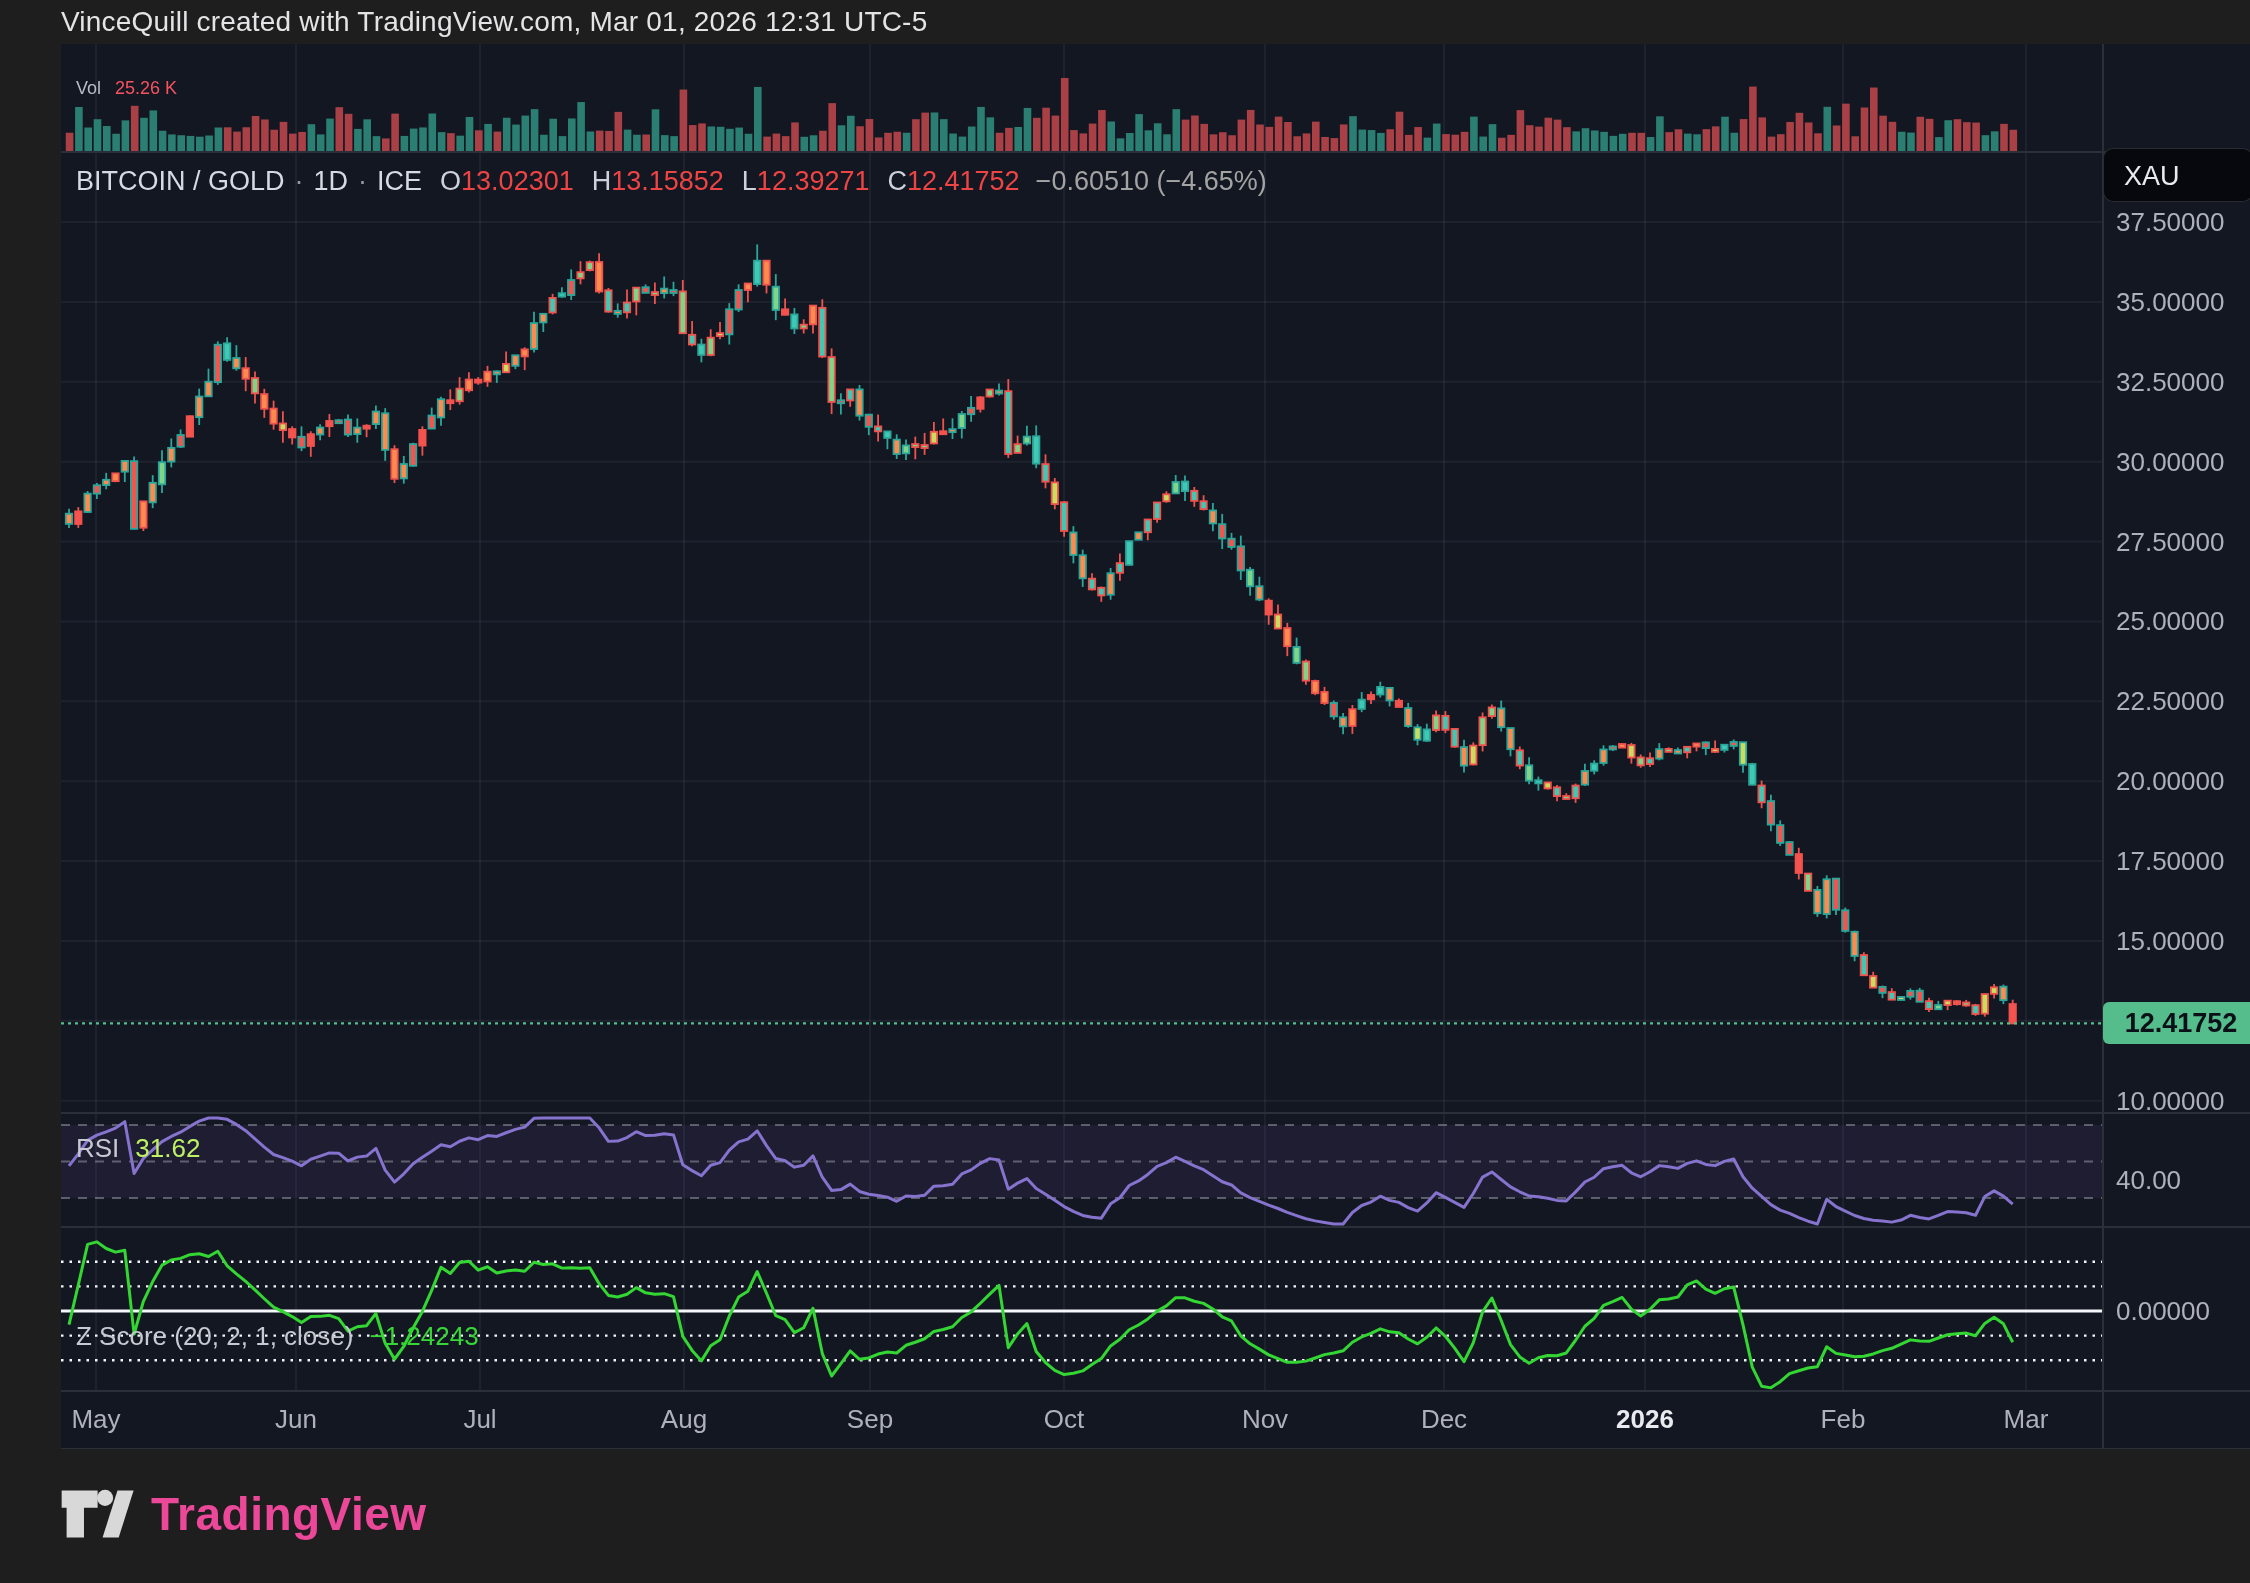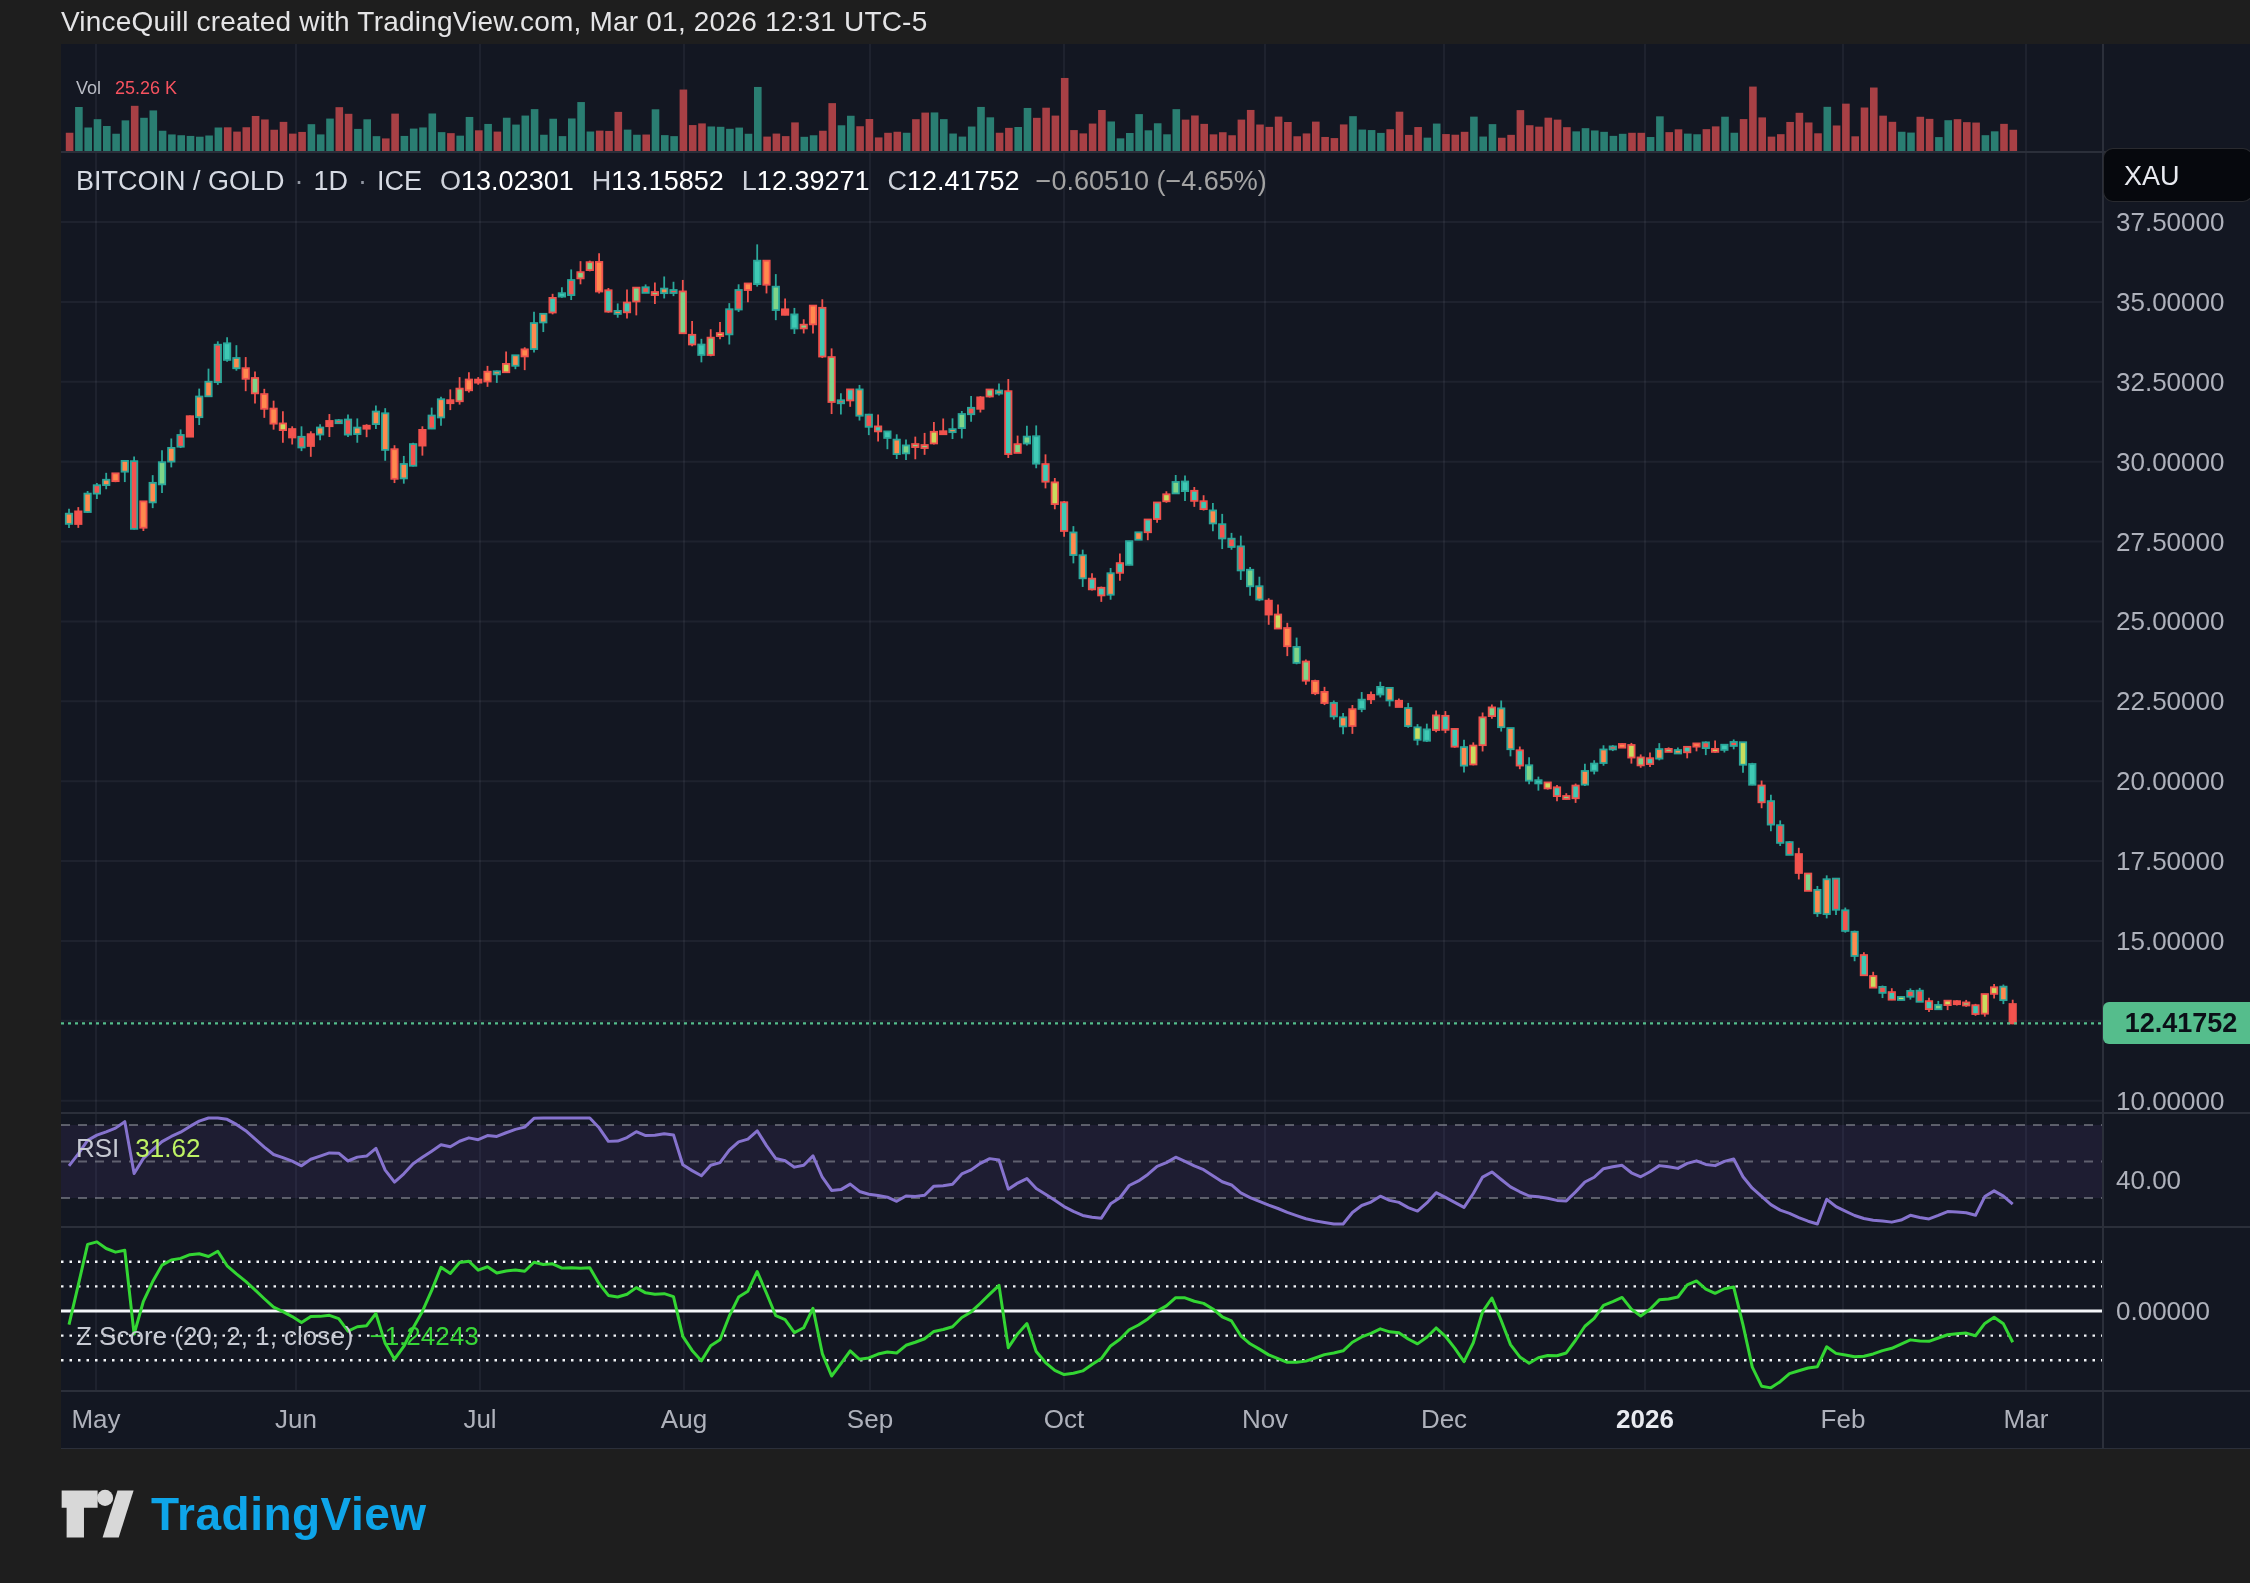--- a/index.html
+++ b/index.html
@@ -9,38 +9,38 @@
     color:#e4e4e6;font-size:28px;font-weight:500;line-height:44px;padding-left:30px;box-sizing:border-box;
     letter-spacing:0.2px;}
   #chart-svg{position:absolute;left:0;top:0;}
   .overlay{position:absolute;z-index:3;white-space:nowrap;}
   
   #vol-legend{left:45px;top:78px;font-size:18px;color:#b9bcc5;}
   #vol-legend .val{color:#f7525f;margin-left:14px;}
   #main-legend{left:45px;top:166px;font-size:27px;color:#d6dae3;}
   #main-legend .dim{color:#9196a1;margin:0 10px;}
   #main-legend .seg{margin-left:18px;color:#cdd1da;}
-  #main-legend .num{color:#ffffff;}
+  #main-legend .num{color:#ef4444;}
   #main-legend .chg{margin-left:16px;color:#a3a3a3;}
   #rsi-legend{left:45px;top:1133px;font-size:26px;color:#c6c9d2;}
   #rsi-legend .val{color:#bef264;margin-left:16px;}
   #z-legend{left:45px;top:1321px;font-size:26px;color:#c6c9d2;}
   #z-legend .val{color:#37d637;margin-left:16px;}
   
   #unit-badge{left:2072px;top:148px;width:150px;height:54px;background:#06080d;border:1px solid rgba(255,255,255,0.14);
     border-radius:10px;color:#e8eaf0;font-size:27px;line-height:54px;padding-left:20px;box-sizing:border-box;}
   #price-badge{left:2072px;top:1002px;width:156px;height:42px;background:#55bd8c;border-radius:6px;
     color:#0b0f17;font-size:27px;font-weight:700;line-height:42px;text-align:center;}
   
   #price-axis-hit{left:2072px;top:44px;width:160px;height:1347px;cursor:ns-resize;}
   #time-axis-hit{left:30px;top:1391px;width:2042px;height:58px;cursor:ew-resize;}
   
   #footer{position:absolute;left:0;top:1449px;width:2250px;height:134px;background:#1e1e1e;}
   #tv-brand{position:absolute;left:28px;top:34px;display:flex;align-items:center;gap:16px;cursor:pointer;}
-  #tv-brand .word{color:#0ea5e9;font-size:46px;font-weight:700;letter-spacing:0.5px;}
+  #tv-brand .word{color:#ec4899;font-size:46px;font-weight:700;letter-spacing:0.5px;}
 </style>
 </head>
 <body>
 
 <div id="stage">
 
   <div id="titlebar">VinceQuill created with TradingView.com, Mar 01, 2026 12:31 UTC-5</div>
 
   <svg id="chart-svg" width="2250" height="1583">
     <rect x="30" y="44" width="2202" height="1405" fill="#131722"></rect>

